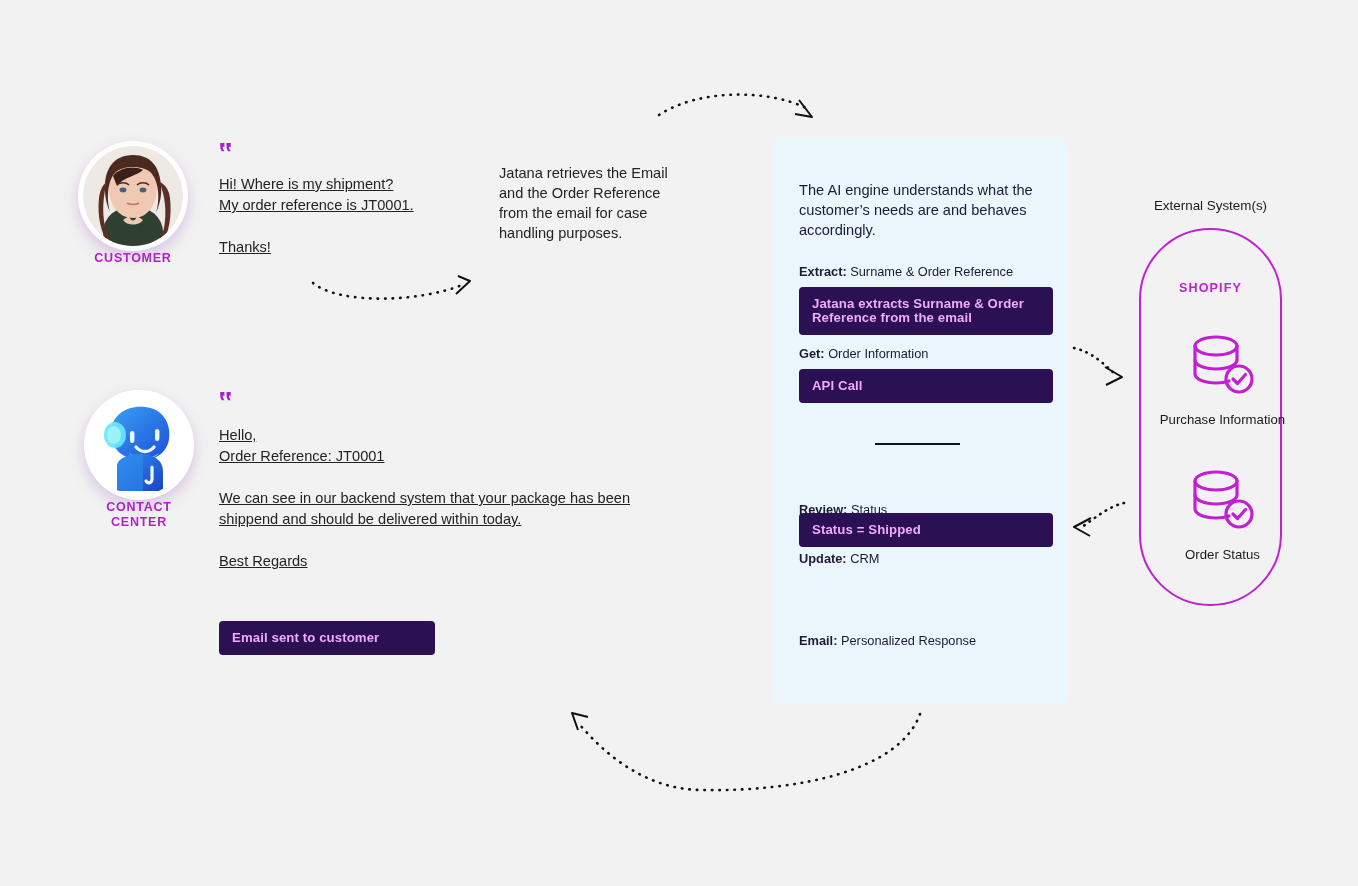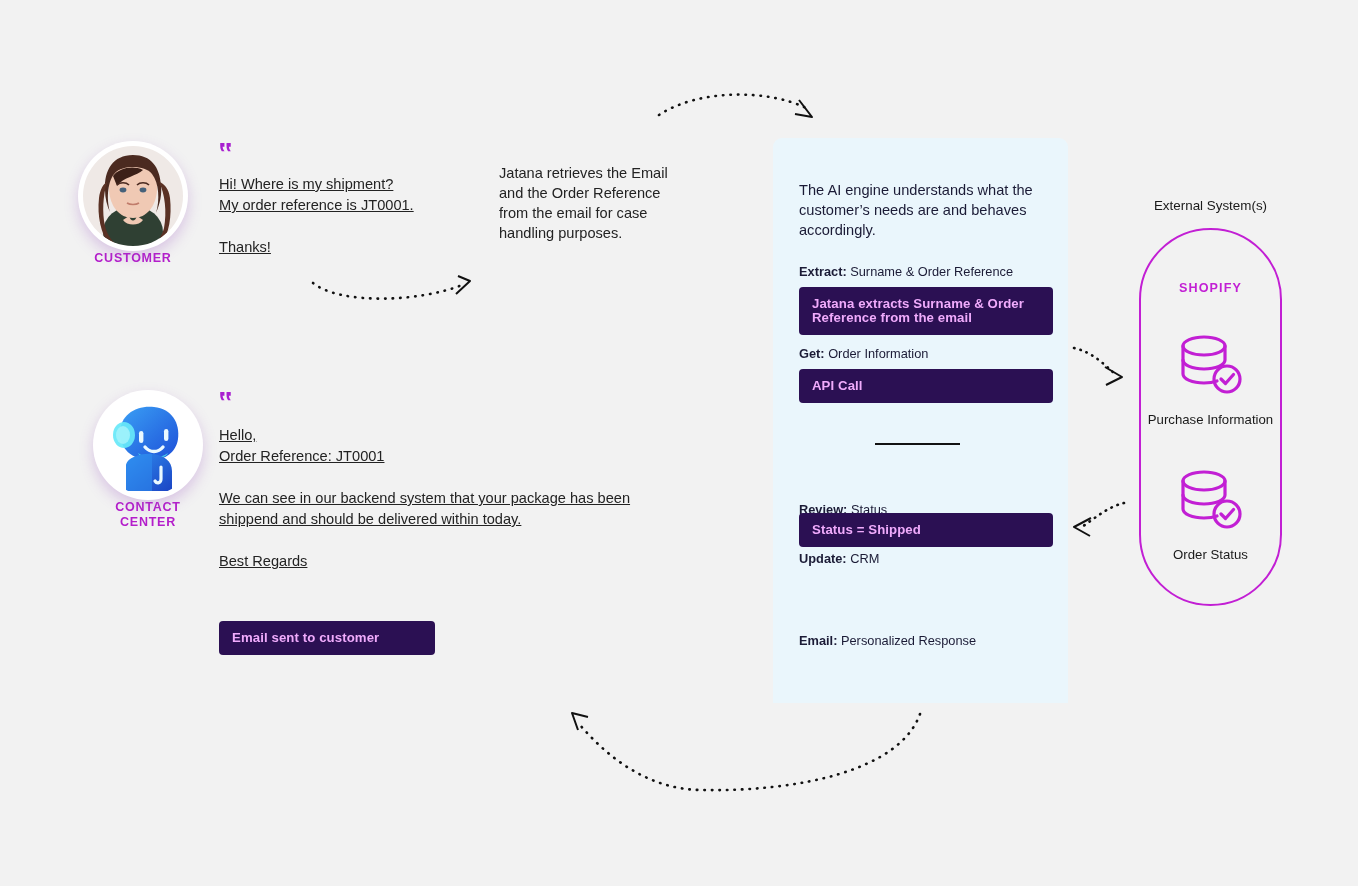--- a/index.html
+++ b/index.html
@@ -148,21 +148,21 @@
   .ext-title {
     position: absolute;
     left: 1139px; top: 281px;
     width: 143px;
     text-align: center;
     color: #c21fd4;
     font-size: 12.6px;
     font-weight: 700;
     letter-spacing: 1.1px;
   }
-  .db-item { position: absolute; width: 143px; text-align: center; }
+  .db-item { position: absolute; width: 143px; text-align: center; margin-left: 12px; }
   .db-caption {
     margin-top: 6px;
     font-size: 13.2px;
     color: #1a1a1a;
     line-height: 16px;
   }
 </style>
 </head>
 <body>
 
@@ -228,21 +228,21 @@
   <div class="msg" style="left:219px; top:174px; width:300px;">Hi! Where is my shipment?
 My order reference is JT0001.
 
 Thanks!</div>
 
   <div class="note" style="left:499px; top:163px; width:200px;">Jatana retrieves the Email
 and the Order Reference
 from the email for case
 handling purposes.</div>
 
-  <div class="actor" style="left:58px; top:390px;">
+  <div class="actor" style="left:49px; top:390px;">
     <div class="avatar-ring">
       <div class="avatar-inner">
         <svg viewBox="0 0 100 100" width="100" height="100">
           <defs>
             <linearGradient id="rg1" x1="0" y1="0" x2="1" y2="1">
               <stop offset="0%" stop-color="#3aa0f5"></stop>
               <stop offset="100%" stop-color="#1d4fd8"></stop>
             </linearGradient>
             <linearGradient id="rg2" x1="0" y1="0" x2="1" y2="1">
               <stop offset="0%" stop-color="#2f8ef0"></stop>

